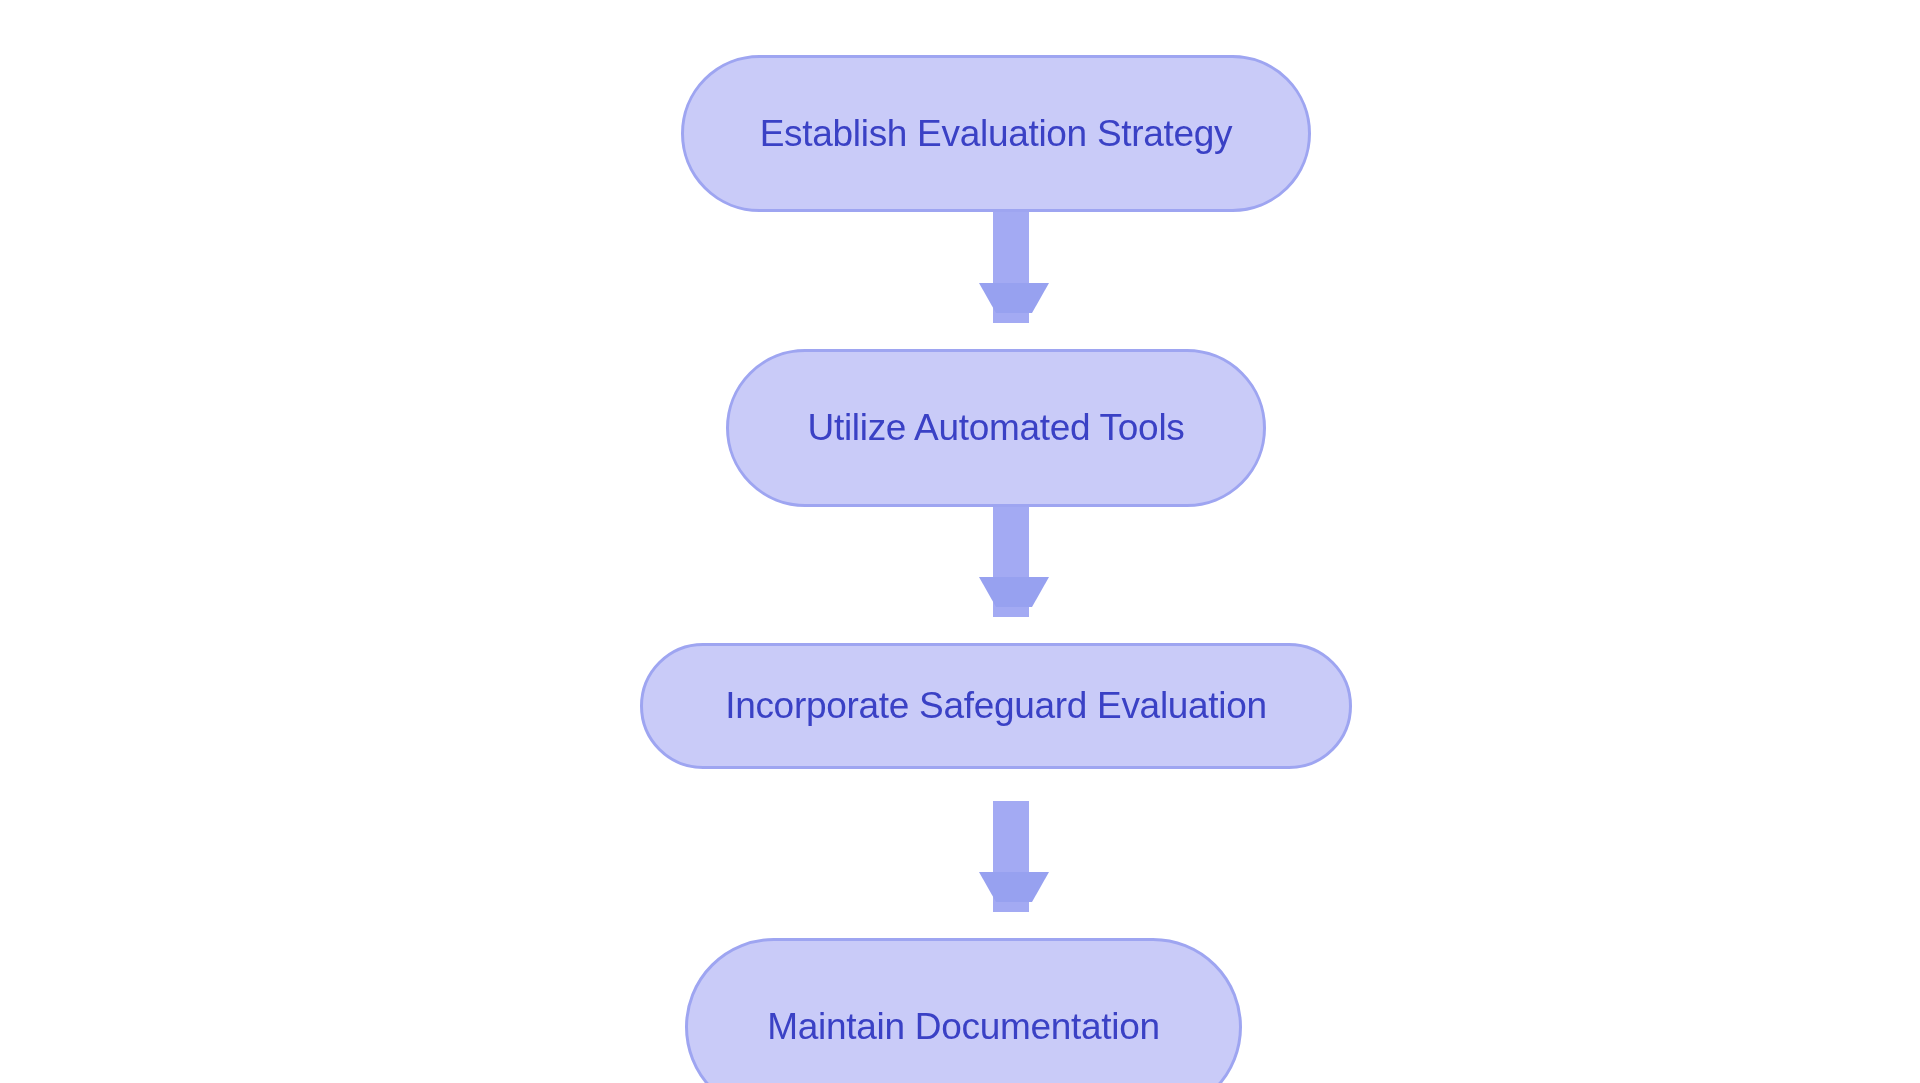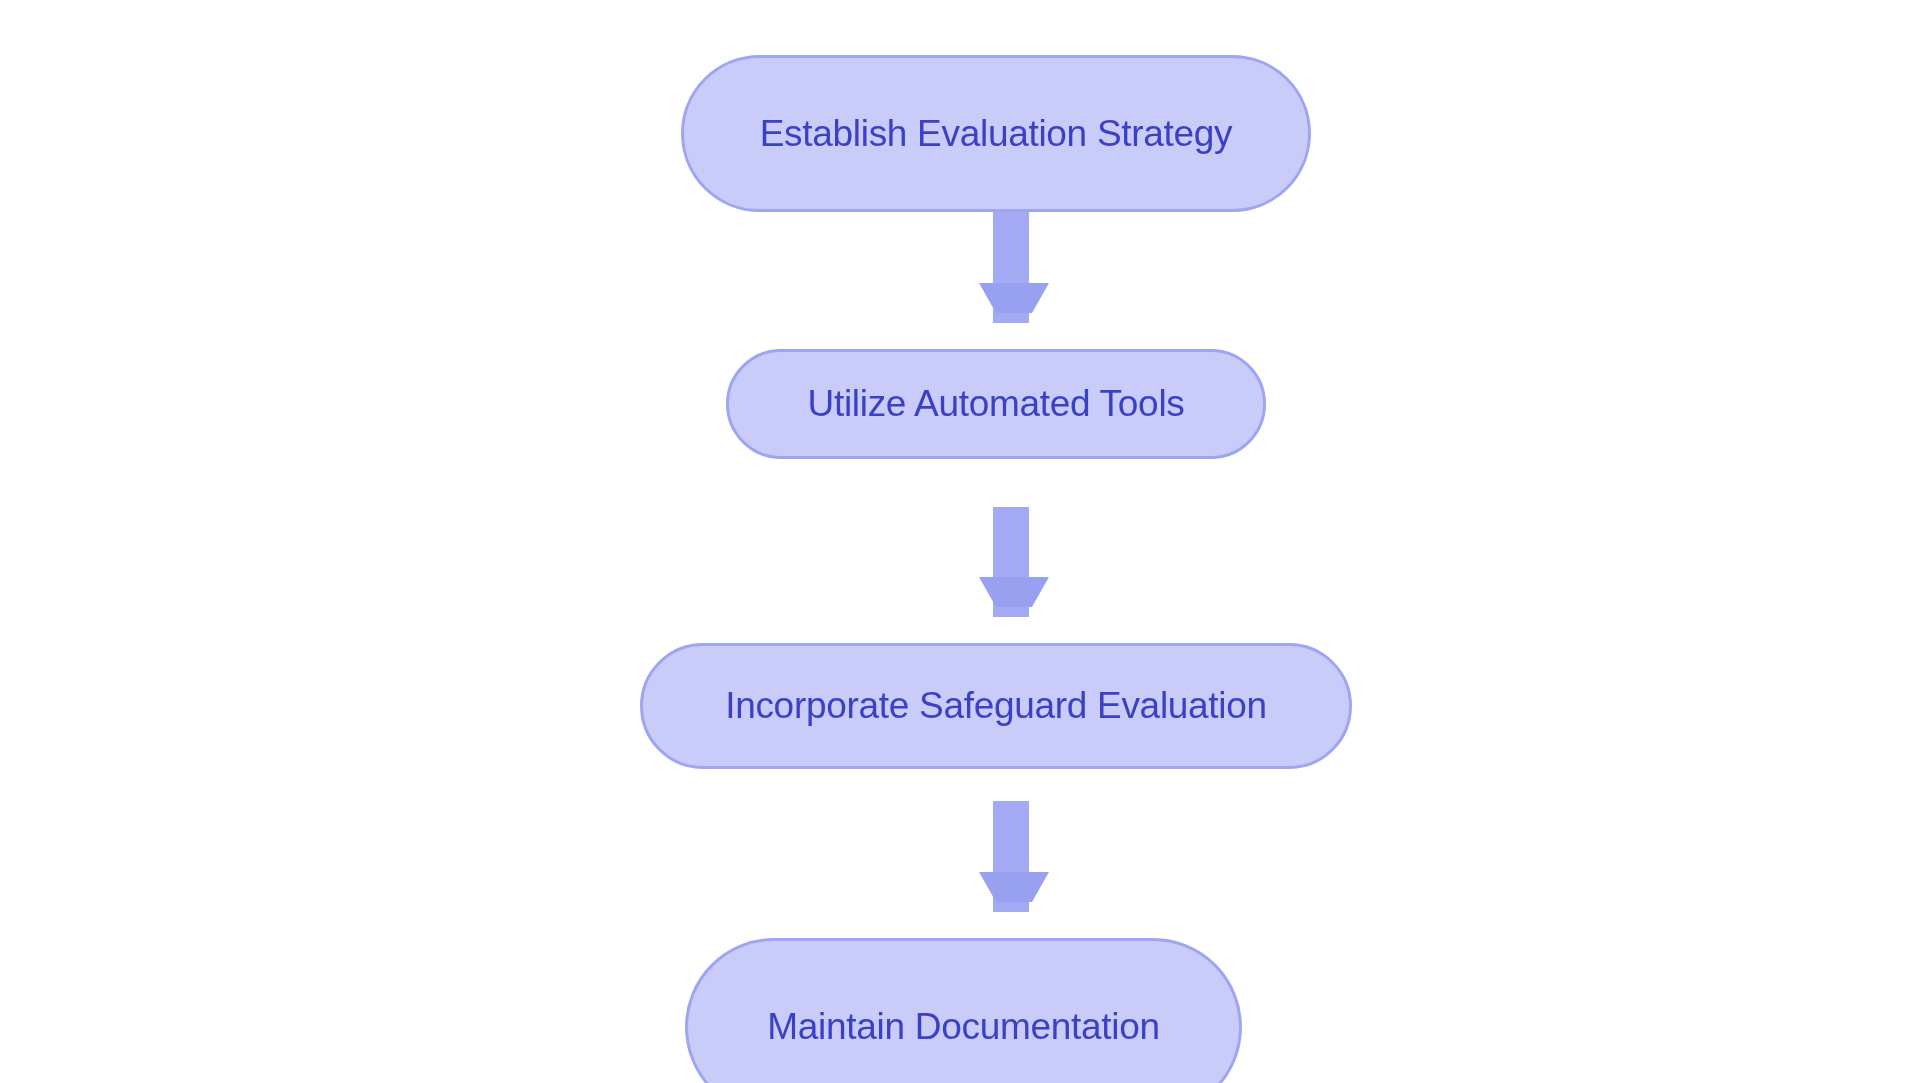--- a/index.html
+++ b/index.html
@@ -32,21 +32,21 @@
     border-radius: 999px;
   }
   .node .node-label {
     color: var(--node-text);
     font-size: 37px;
     letter-spacing: -0.3px;
     white-space: nowrap;
     text-align: center;
   }
   .node-0 { left: 645px; top: 19px;  width: 630px; height: 157px; }
-  .node-1 { left: 690px; top: 313px; width: 540px; height: 110px; }
+  .node-1 { left: 690px; top: 313px; width: 540px; height: 158px; }
   .node-2 { left: 604px; top: 607px; width: 712px; height: 126px; }
   .node-3 { left: 649px; top: 902px; width: 557px; height: 178px; }
 
   .arrow {
     position: absolute;
     left: 943px; 
     width: 34px;
   }
   .arrow-0 { top: 176px; height: 137px; }
   .arrow-1 { top: 471px; height: 136px; }

